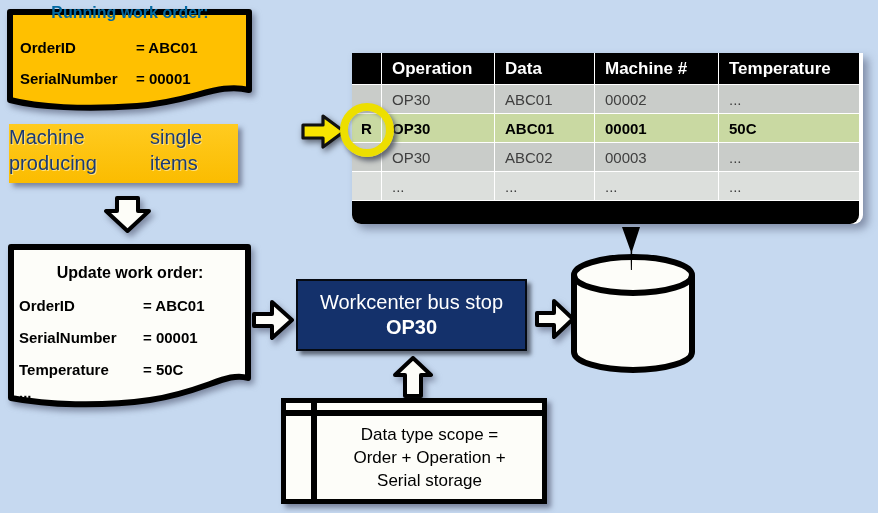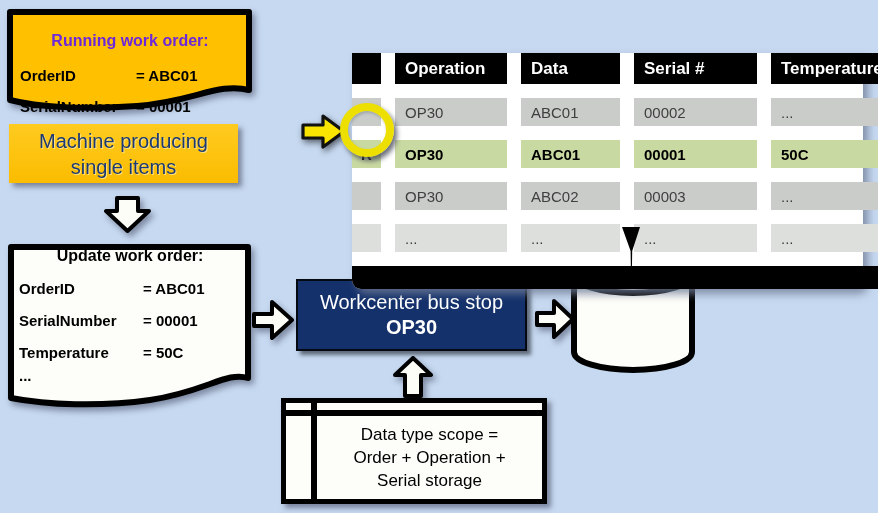--- a/index.html
+++ b/index.html
@@ -8,39 +8,39 @@
   .canvas{
     position:relative;width:878px;height:513px;background:#C6D9F0;
     font-family:"Liberation Sans",sans-serif;overflow:hidden;
   }
   .abs{position:absolute;}
   .shadow-svg{filter:drop-shadow(3px 4px 3px rgba(100,110,135,0.75));}
 
   
   .flag-wrap{left:4px;top:4px;width:252px;height:120px;}
   .flag-text{position:absolute;left:0;top:0;width:252px;}
-  .note-title{margin-top:28px;text-align:center;font-weight:700;font-size:16px;color:#6d28d9;}
+  .note-title{margin-top:0;text-align:center;font-weight:700;font-size:16px;color:#0369a1;}
   .flag-fields{margin:16px 0 0 16px;}
   .fieldrow{display:flex;font-weight:700;font-size:15px;color:#000;line-height:19px;margin-top:12px;}
   .fieldrow .lbl{width:116px;}
 
   
   .machine-box{
     left:9px;top:124px;width:229px;height:59px;
     background:linear-gradient(180deg,#FFCB20 0%,#FBBC00 100%);
     box-shadow:4px 4px 5px rgba(110,120,145,0.85);
-    display:flex;flex-direction:column;justify-content:center;align-items:center;
+    display:flex;justify-content:center;align-items:flex-start;
     color:#1B3A75;font-size:20px;line-height:26px;
     text-shadow:1px 1px 0 rgba(255,240,180,0.7);
   }
 
   
   .doc-wrap{left:5px;top:240px;width:250px;height:176px;}
   .doc-text{position:absolute;left:0;top:0;width:250px;}
-  .doc-title{margin-top:7px;text-align:center;font-weight:700;font-size:16px;color:#000;}
+  .doc-title{margin-top:24px;text-align:center;font-weight:700;font-size:16px;color:#000;}
   .doc-fields{margin:14px 0 0 14px;}
   .doc-fields .fieldrow{line-height:20px;}
   .doc-fields .lbl{width:124px;}
   .doc-ellipsis{margin:4px 0 0 14px;font-weight:700;font-size:15px;color:#000;}
 
   
   .workcenter-box{
     left:296px;top:279px;width:231px;height:72px;
     background:#14316B;border:2px solid #050a12;
     box-shadow:4px 4px 4px rgba(70,78,92,0.8);
@@ -64,21 +64,21 @@
   .scope-text{position:absolute;left:31px;right:0;top:13px;bottom:0;
     display:flex;flex-direction:column;justify-content:center;align-items:center;
     font-size:17px;line-height:23px;color:#000;text-align:center;}
 
   
   .dtable{
     left:352px;top:53px;width:511px;
     display:grid;
     grid-template-columns:29px 112px 99px 123px 140px;
     grid-template-rows:31px 28px 28px 28px 28px 23px;
-    gap:14px;background:#FFFFFF;
+    gap:1px;background:#FFFFFF;
     box-shadow:5px 5px 8px rgba(112,124,150,0.8);
     border-radius:0 0 9px 9px;z-index:1;
   }
   .th{background:#000;color:#FFF;font-weight:700;font-size:17px;
     display:flex;align-items:center;padding-left:10px;}
   .td{background:#C9CCC9;color:#3F3F3F;font-size:15px;
     display:flex;align-items:center;padding-left:10px;}
   .td.marker{justify-content:center;padding-left:0;}
   .row-hi .td{background:#C9D9A2;color:#000;font-weight:700;}
   .row-light .td{background:#DCDFDC;}
@@ -185,21 +185,21 @@
   </div>
 
   <svg class="abs shadow-svg" style="left:392px;top:356px;" width="42" height="42" viewBox="0 0 42 42">
     <path d="M13 40 V19 H3 L21 2 L39 19 H29 V40 Z" fill="#FDFDF8" stroke="#000" stroke-width="4" stroke-linejoin="round"></path>
   </svg>
 
   <div class="abs dtable">
     <div class="th"></div>
     <div class="th">Operation</div>
     <div class="th">Data</div>
-    <div class="th">Serial #</div>
+    <div class="th">Machine #</div>
     <div class="th">Temperature</div>
 
     <div class="td marker"></div>
     <div class="td">OP30</div>
     <div class="td">ABC01</div>
     <div class="td">00002</div>
     <div class="td">...</div>
 
     <div style="display:contents" class="row-hi">
       <div class="td marker">R</div>

